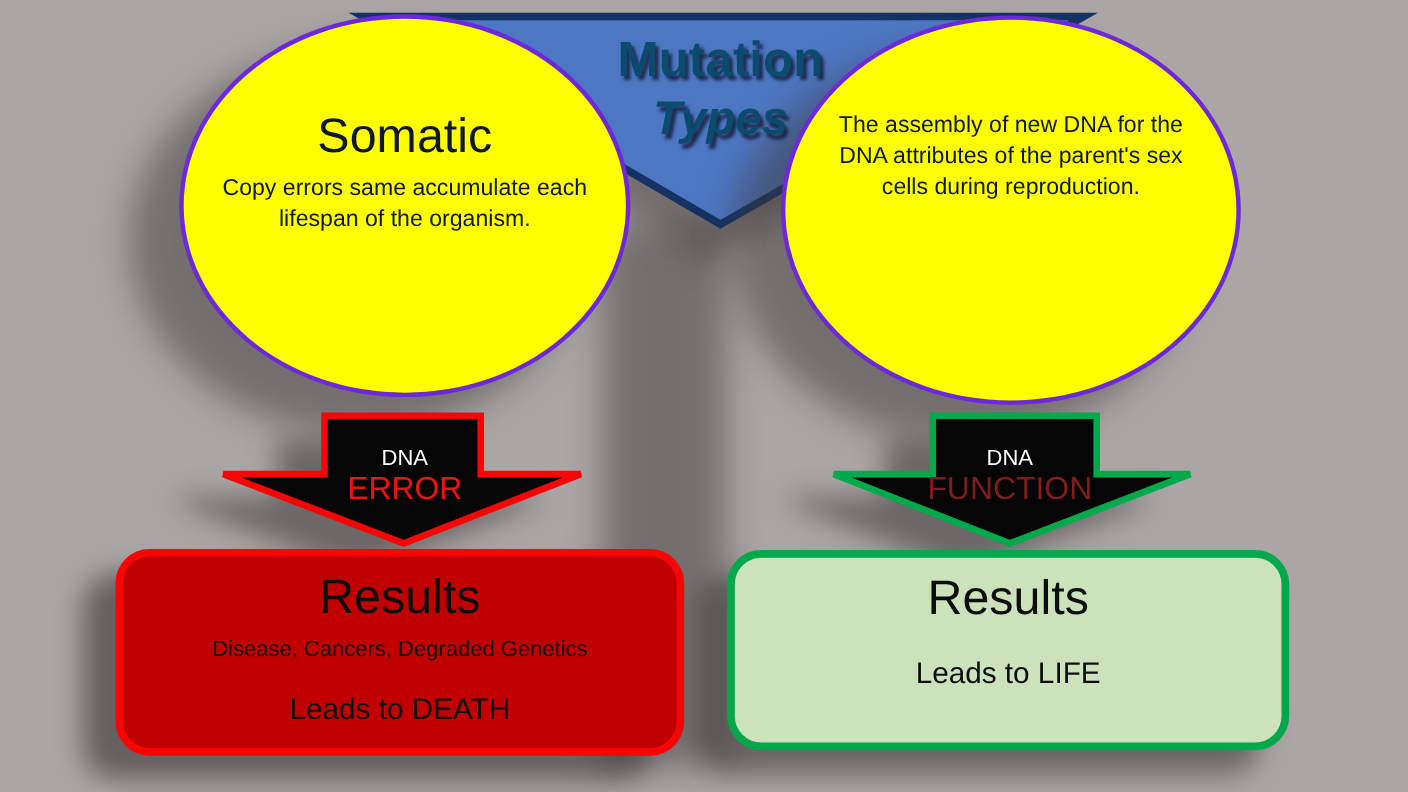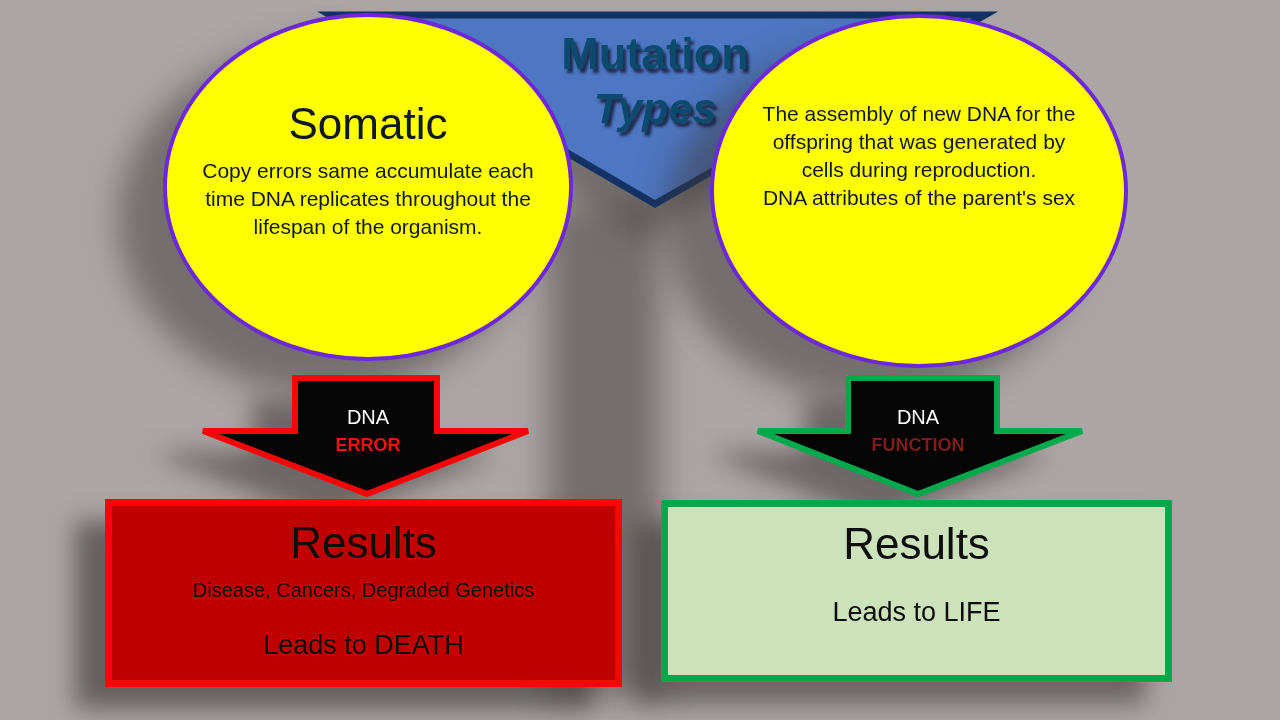--- a/index.html
+++ b/index.html
@@ -68,32 +68,33 @@
 
   .arrow-label {
     position: absolute;
     width: 220px;
     top: 403px;
     text-align: center;
     z-index: 4;
     line-height: 28px;
   }
   .arrow-label .dna { color: #ffffff; font-size: 20px; }
-  .arrow-label .word { font-size: 18px; font-weight: bold; }
+  .arrow-label .word { font-size: 29px; font-weight: normal; }
   .arrow-label-left  { left: 258px; }
   .arrow-label-right { left: 808px; }
   .word-error    { color: #ee1212; }
   .word-function { color: #7f1d1d; }
 
   .result-box {
     position: absolute;
     box-sizing: border-box;
     z-index: 3;
     text-align: center;
     color: #0d0d0d;
+    border-radius: 31px;
   }
   .result-box-death {
     left: 105px; top: 499px; width: 517px; height: 188px;
     background: #c00000;
     border: 7px solid #fa0505;
     filter: drop-shadow(-30px 22px 12px rgba(55,50,50,0.6));
   }
   .result-box-life {
     left: 661px; top: 500px; width: 511px; height: 182px;
     background: #cbe2ba;
@@ -117,31 +118,29 @@
 
   <div class="banner-title">
     <div class="line1">Mutation</div>
     <div class="line2">Types</div>
   </div>
 
   <div class="circle circle-somatic">
     <div class="circle-title">Somatic</div>
     <div class="circle-body">
       <div>Copy errors same accumulate each</div>
-      <div>time DNA replicates throughout the</div>
       <div>lifespan of the organism.</div>
     </div>
   </div>
 
   <div class="circle circle-germline">
     <div class="circle-body">
       <div>The assembly of new DNA for the</div>
-      <div>offspring that was generated by</div>
+      <div>DNA attributes of the parent's sex</div>
       <div>cells during reproduction.</div>
-      <div>DNA attributes of the parent's sex</div>
     </div>
   </div>
 
   <svg class="shape-layer arrow-svg" viewBox="0 0 1280 520" width="1280" height="520">
     <polygon class="arrow-red" points="295,378 437,378 437,431 528,431 367,494 203,431 295,431" fill="#050505" stroke="#f60606" stroke-width="6" stroke-linejoin="miter"></polygon>
     <polygon class="arrow-green" points="848,378 997,378 997,431 1082,431 918,494 758,431 848,431" fill="#050505" stroke="#00a94c" stroke-width="6" stroke-linejoin="miter"></polygon>
   </svg>
 
   <div class="arrow-label arrow-label-left">
     <div class="dna">DNA</div>

